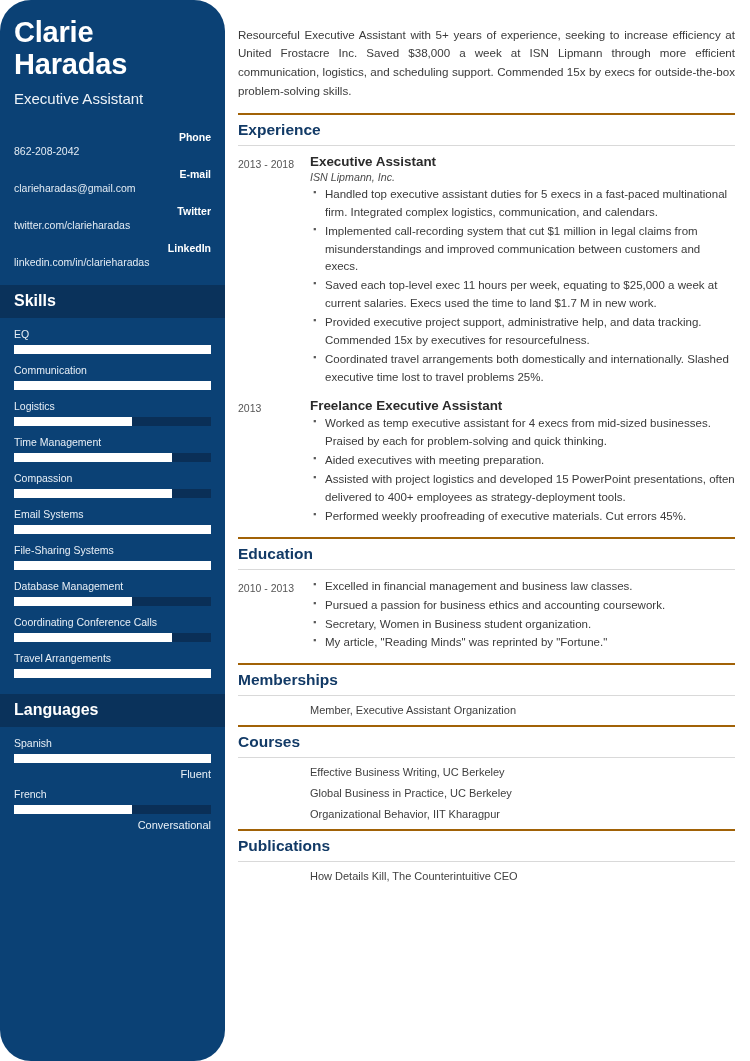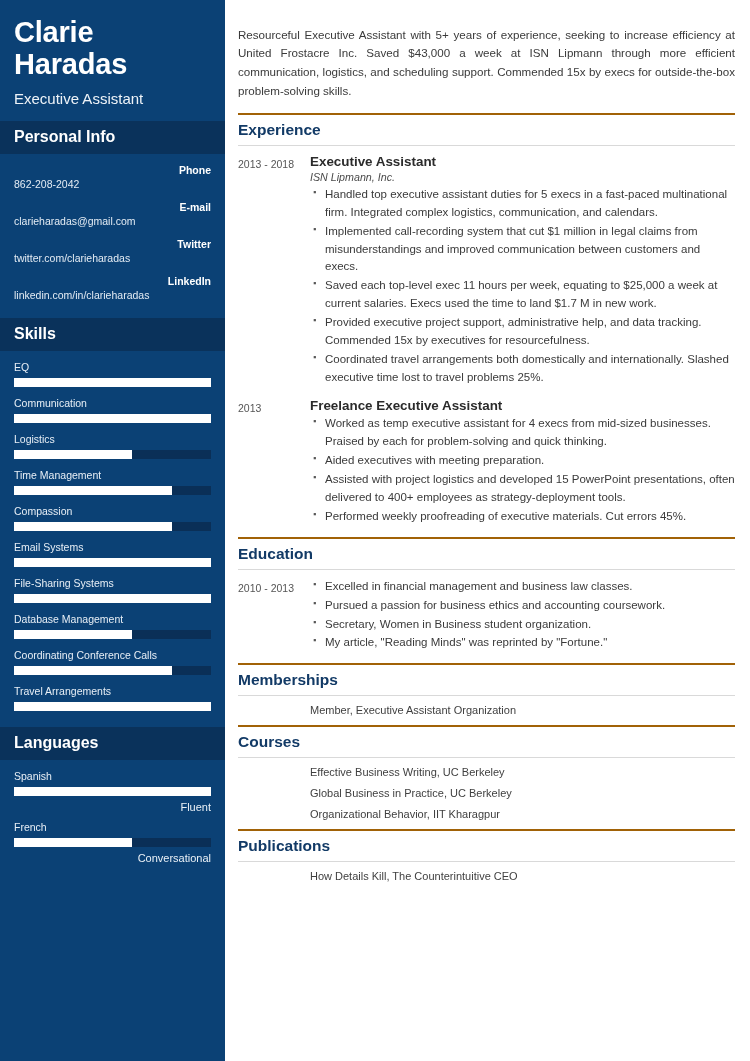--- a/index.html
+++ b/index.html
@@ -20,20 +20,21 @@
     background: #ffffff;
   }
 
   
   .sidebar {
     width: 225px;
     min-width: 225px;
     background: #0b4175;
     color: #ffffff;
     position: relative;
+    border-radius: 31px;
   }
   .name-block {
     padding: 16px 14px 14px 14px;
   }
   .name {
     font-size: 29px;
     font-weight: bold;
     line-height: 1.12;
     letter-spacing: -0.2px;
     color: #ffffff;
@@ -197,23 +198,20 @@
   <aside class="sidebar">
 
     <div class="name-block">
       <div class="name">
         <div>Clarie</div>
         <div>Haradas</div>
       </div>
       <div class="job-title">Executive Assistant</div>
     </div>
 
-    <div class="band">
-      <div class="band-title">Personal Info</div>
-    </div>
 
     <div class="sb-body">
       <div class="contact-item">
         <div class="contact-label">Phone</div>
         <div class="contact-value">862-208-2042</div>
       </div>
       <div class="contact-item">
         <div class="contact-label">E-mail</div>
         <div class="contact-value">clarieharadas@gmail.com</div>
       </div>
@@ -312,21 +310,21 @@
             <span class="bar-fill" style="width: 60%;"></span>
           </div>
         <div class="lang-level">Conversational</div>
       </div>
     </div>
 
   </aside>
 
   <main class="main">
 
-    <p class="summary">Resourceful Executive Assistant with 5+ years of experience, seeking to increase efficiency at United Frostacre Inc. Saved $43,000 a week at ISN Lipmann through more efficient communication, logistics, and scheduling support. Commended 15x by execs for outside-the-box problem-solving skills.</p>
+    <p class="summary">Resourceful Executive Assistant with 5+ years of experience, seeking to increase efficiency at United Frostacre Inc. Saved $38,000 a week at ISN Lipmann through more efficient communication, logistics, and scheduling support. Commended 15x by execs for outside-the-box problem-solving skills.</p>
 
     <section class="section">
       <div class="sec-head">Experience</div>
 
       <div class="entry">
         <div class="dates">2013 - 2018</div>
         <div class="entry-body">
           <div class="entry-title">Executive Assistant</div>
           <div class="entry-sub">ISN Lipmann, Inc.</div>
           <ul class="bullets">

